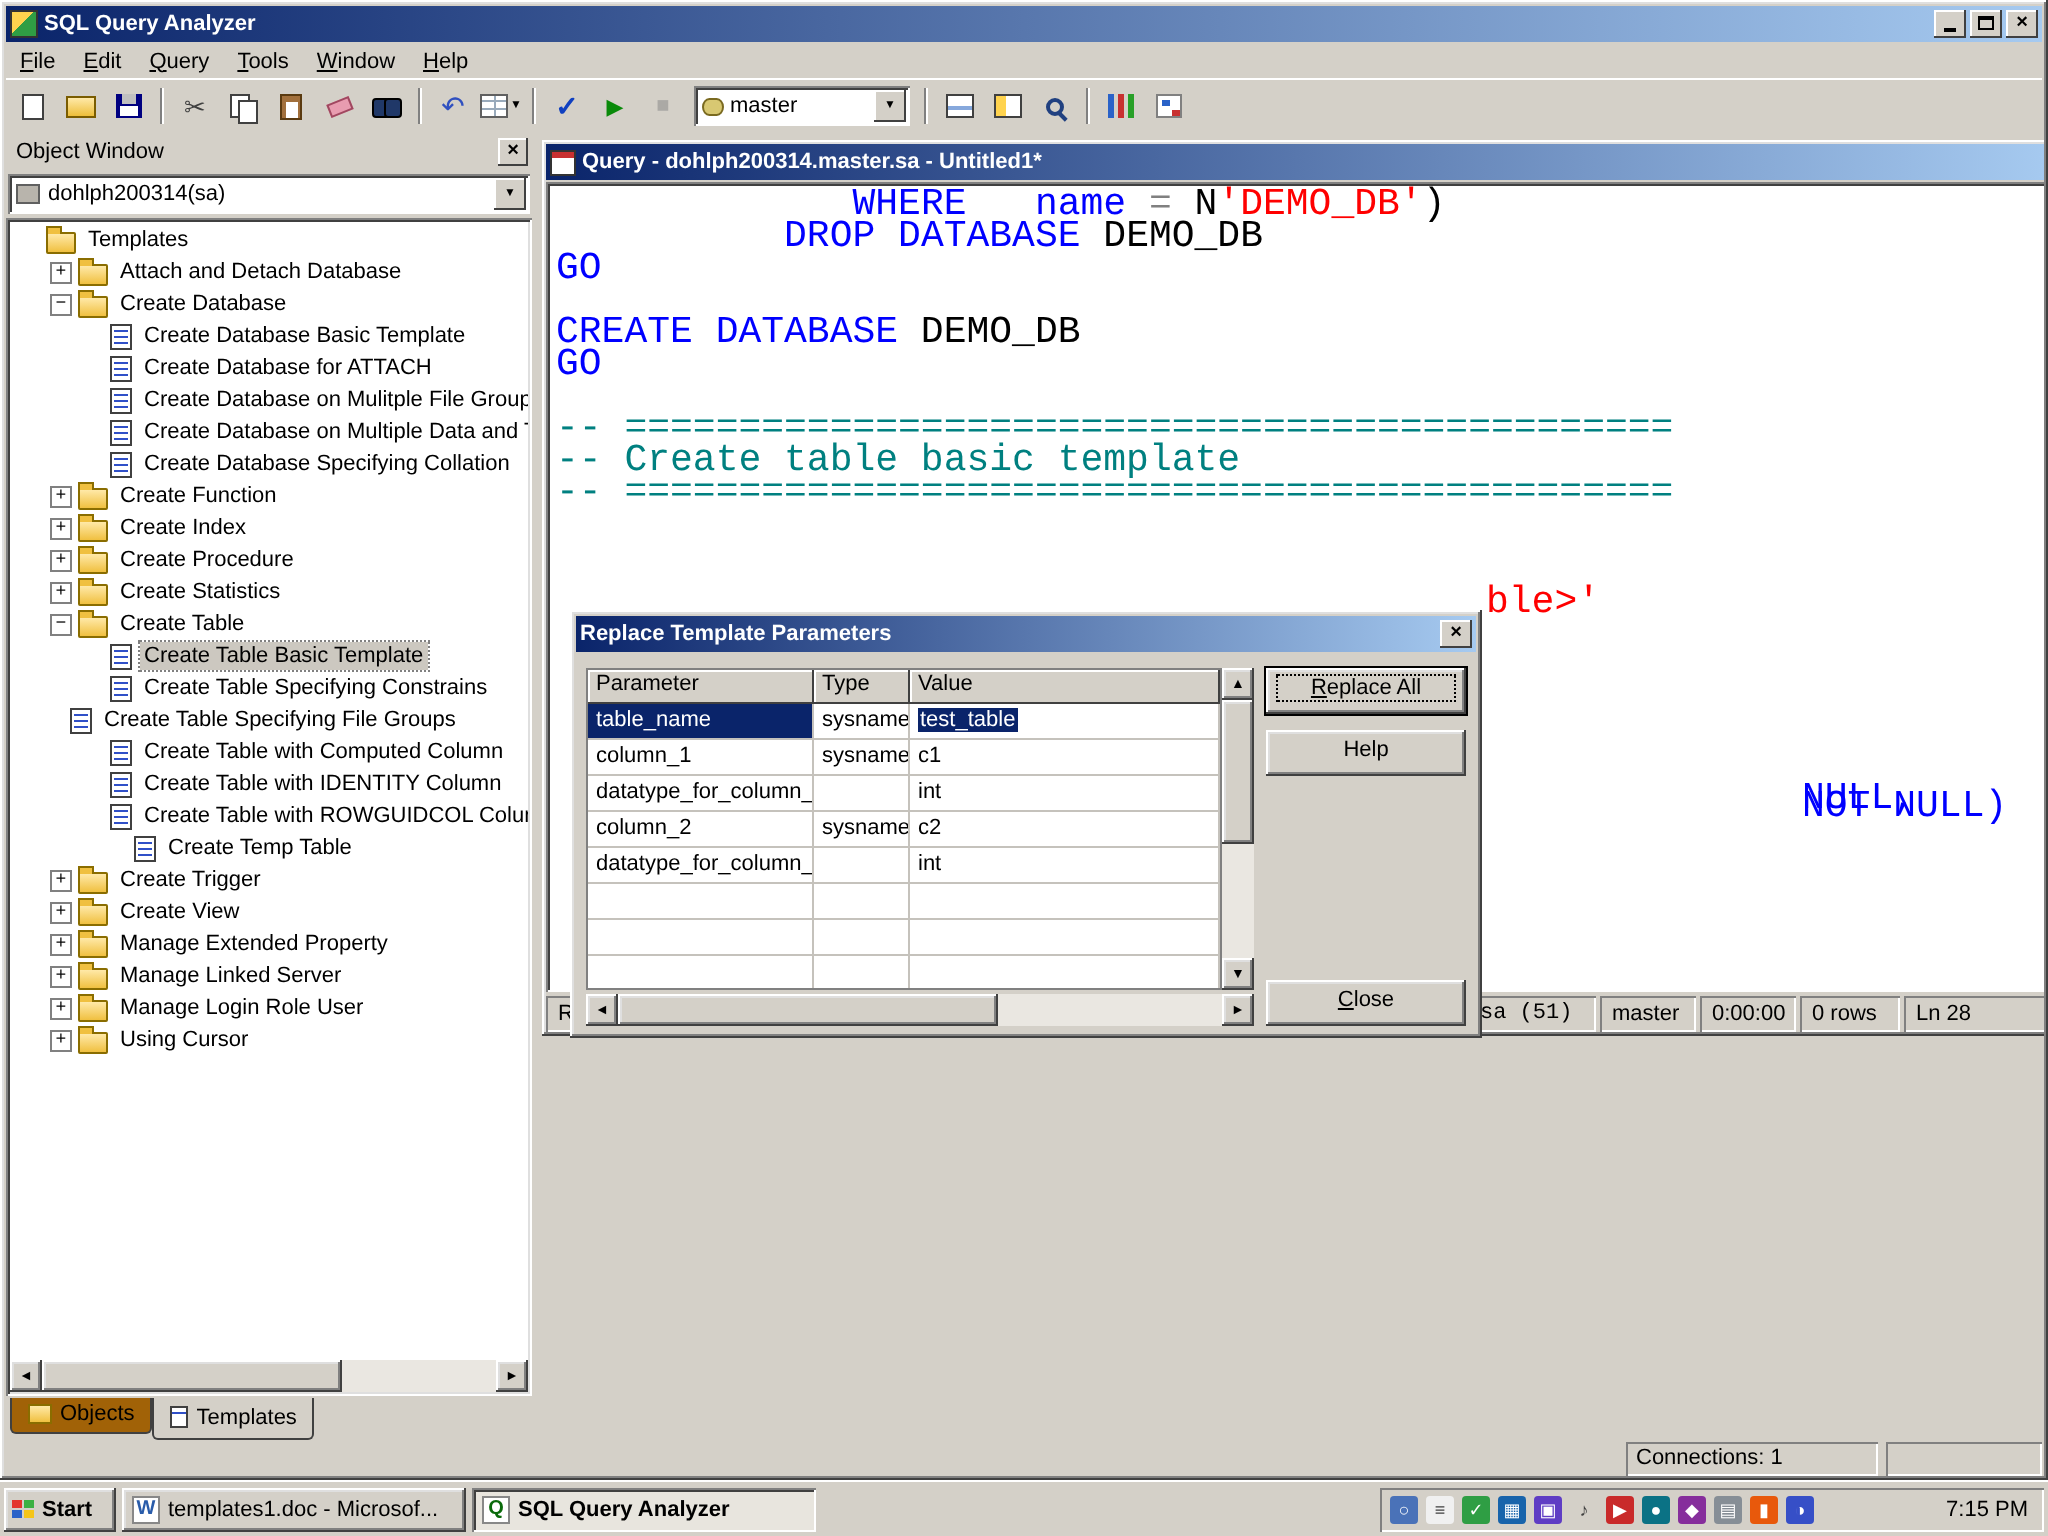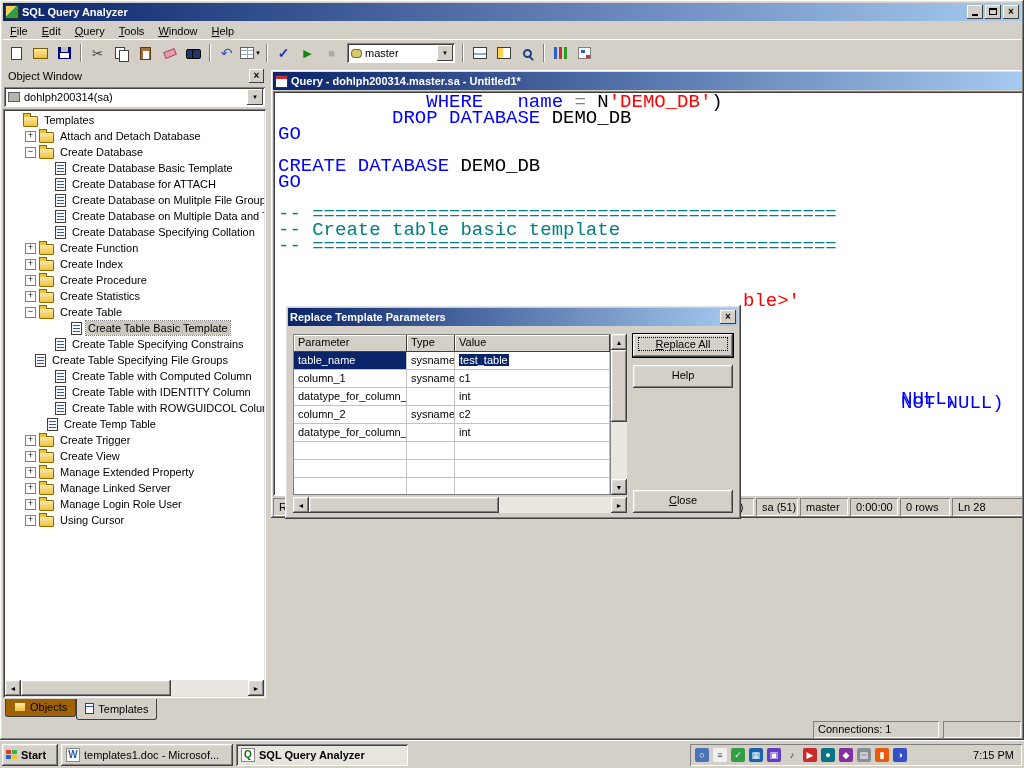--- a/index.html
+++ b/index.html
@@ -321,21 +321,21 @@
             <div class="tree-row" style="padding-left: 20px;">
               <div class="expand">+</div>
               <div class="t-icon folder"></div>
               <span class="lbl">Create Statistics</span>
             </div>
             <div class="tree-row" style="padding-left: 20px;">
               <div class="expand">−</div>
               <div class="t-icon folder"></div>
               <span class="lbl">Create Table</span>
             </div>
-            <div class="tree-row selected" style="padding-left: 36px; margin-left: 16px;">
+            <div class="tree-row selected" style="padding-left: 36px;">
               <div class="expand-gap"></div>
               <div class="t-icon template"></div>
               <span class="lbl">Create Table Basic Template</span>
             </div>
             <div class="tree-row" style="padding-left: 36px;">
               <div class="expand-gap"></div>
               <div class="t-icon template"></div>
               <span class="lbl">Create Table Specifying Constrains</span>
             </div>
             <div class="tree-row" style="padding-left: 16px;">
@@ -351,21 +351,21 @@
             <div class="tree-row" style="padding-left: 36px;">
               <div class="expand-gap"></div>
               <div class="t-icon template"></div>
               <span class="lbl">Create Table with IDENTITY Column</span>
             </div>
             <div class="tree-row" style="padding-left: 36px;">
               <div class="expand-gap"></div>
               <div class="t-icon template"></div>
               <span class="lbl">Create Table with ROWGUIDCOL Colun</span>
             </div>
-            <div class="tree-row" style="padding-left: 28px;">
+            <div class="tree-row" style="padding-left: 48px;">
               <div class="expand-gap"></div>
               <div class="t-icon template"></div>
               <span class="lbl">Create Temp Table</span>
             </div>
             <div class="tree-row" style="padding-left: 20px;">
               <div class="expand">+</div>
               <div class="t-icon folder"></div>
               <span class="lbl">Create Trigger</span>
             </div>
             <div class="tree-row" style="padding-left: 20px;">
@@ -433,21 +433,21 @@
               <div class="code-line"><span class="tok-cmt">-- Create table basic template</span></div>
               <div class="code-line"><span class="tok-cmt">-- ==============================================</span></div>
             </div>
         <span class="frag tok-str" style="left: 470px; top: 202px;">ble&gt;'</span>
             <span class="frag tok-kw" style="left: 628px; top: 300px;">NULL,</span>
             <span class="frag tok-kw" style="left: 628px; top: 304px;">NOT NULL)</span>
           </div>
         <div class="qstatus" id="qstatus">
           <div class="qseg ready">Ready</div>
         <div class="qseg" style="width: 112px;">dohlph200314 (8.0)</div>
-            <div class="qseg" style="width: 42px;">sa (51)</div>
+            <div class="qseg" style="width: 64px; font-family: Liberation Mono, monospace;">sa (51)</div>
             <div class="qseg" style="width: 48px;">master</div>
             <div class="qseg" style="width: 48px;">0:00:00</div>
             <div class="qseg" style="width: 50px;">0 rows</div>
             <div class="qseg" style="width: 72px;">Ln 28</div>
           </div>
       </div>
     </div>
 
     <div class="main-status">
       <div class="ms-fill"></div>

